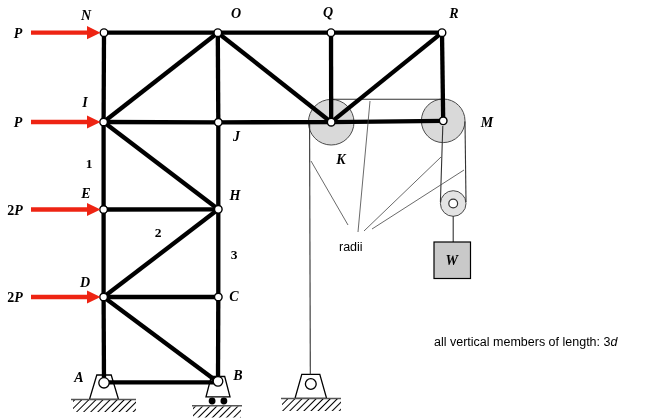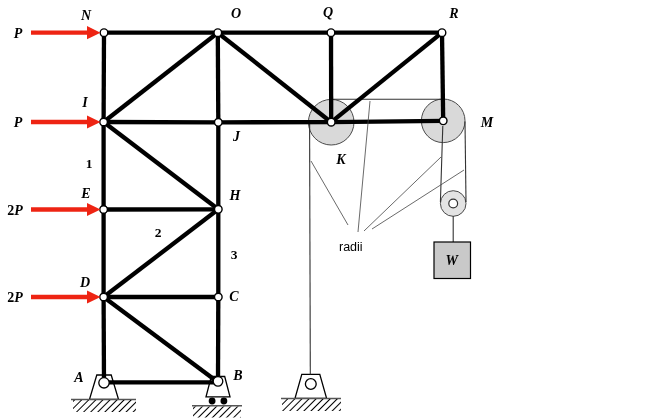--- a/index.html
+++ b/index.html
@@ -135,14 +135,15 @@
       <polygon points="100.5,209.5 87,202.9 87,216.1" fill="#ee2413"></polygon>
       <text x="15" y="209.5" text-anchor="middle" dominant-baseline="central" font-size="14" font-weight="600"><tspan>2</tspan><tspan font-style="italic">P</tspan></text>
       <line x1="31" y1="297" x2="87.5" y2="297" stroke="#ee2413" stroke-width="4.3"></line>
       <polygon points="100.5,297 87,290.4 87,303.6" fill="#ee2413"></polygon>
       <text x="15" y="297" text-anchor="middle" dominant-baseline="central" font-size="14" font-weight="600"><tspan>2</tspan><tspan font-style="italic">P</tspan></text>
     </svg>
 
   <div class="cable-label">radii</div>
 
   <div class="notes">
+    <div class="note-line"><span>all vertical members of length: 3</span><span class="it">d</span></div>
   </div>
 </div>
 
 </body></html>

